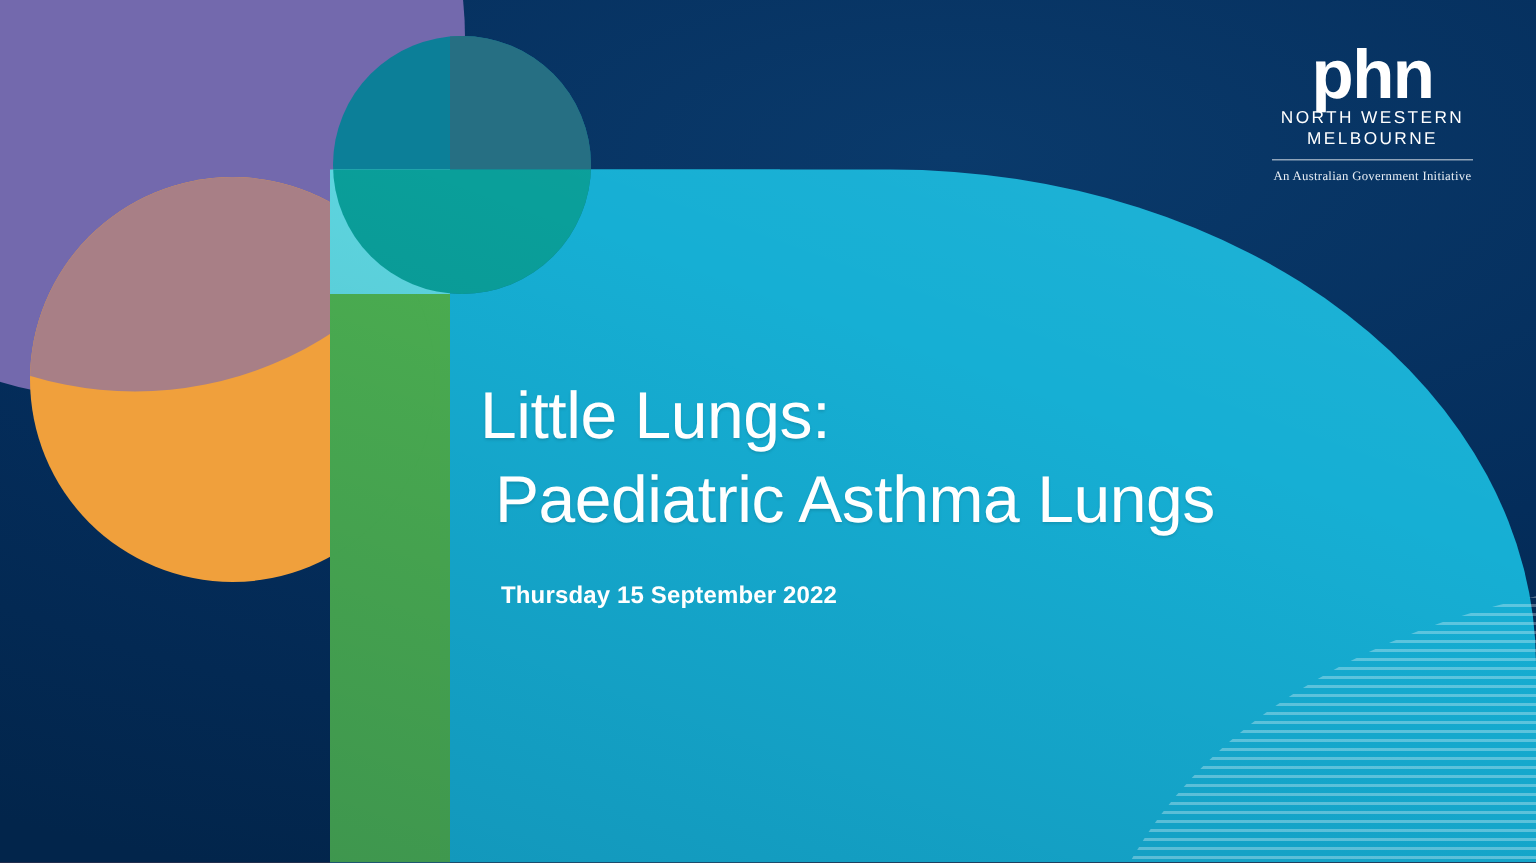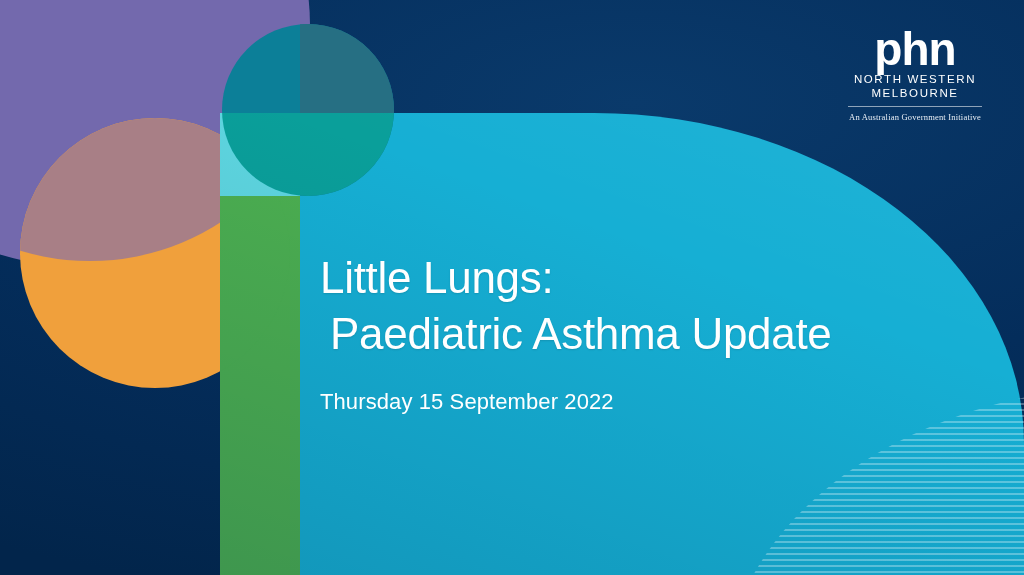--- a/index.html
+++ b/index.html
@@ -140,22 +140,22 @@
   }
   
   .titleblock{position:absolute;left:320px;top:250px;width:620px;color:#fff;}
   .t-line{
     font-size:44px;font-weight:normal;line-height:1.28;
     letter-spacing:-0.3px;
     text-shadow:0 1px 2px rgba(0,0,0,0.12);
   }
   .t-line.two{margin-left:10px;}
   .date{
-    margin-top:26px;margin-left:0;
-    font-size:22px;font-weight:normal;letter-spacing:0.1px;
+    margin-top:26px;margin-left:14px;
+    font-size:16px;font-weight:bold;letter-spacing:0.1px;
   }
 </style>
 </head>
 <body>
 
 <div id="slide">
 
   <div class="navy-bg"></div>
 
   <div class="cyan-blob"></div>
@@ -190,17 +190,17 @@
   <div class="logo">
     <div class="phn">phn</div>
     <div class="l1">NORTH WESTERN</div>
     <div class="l2">MELBOURNE</div>
     <div class="rule"></div>
     <div class="tag">An Australian Government Initiative</div>
   </div>
 
   <div class="titleblock">
     <div class="t-line">Little Lungs:</div>
-    <div class="t-line two">Paediatric Asthma Update</div>
+    <div class="t-line two">Paediatric Asthma Lungs</div>
     <div class="date">Thursday 15 September 2022</div>
   </div>
 
 </div>
 
 </body></html>

